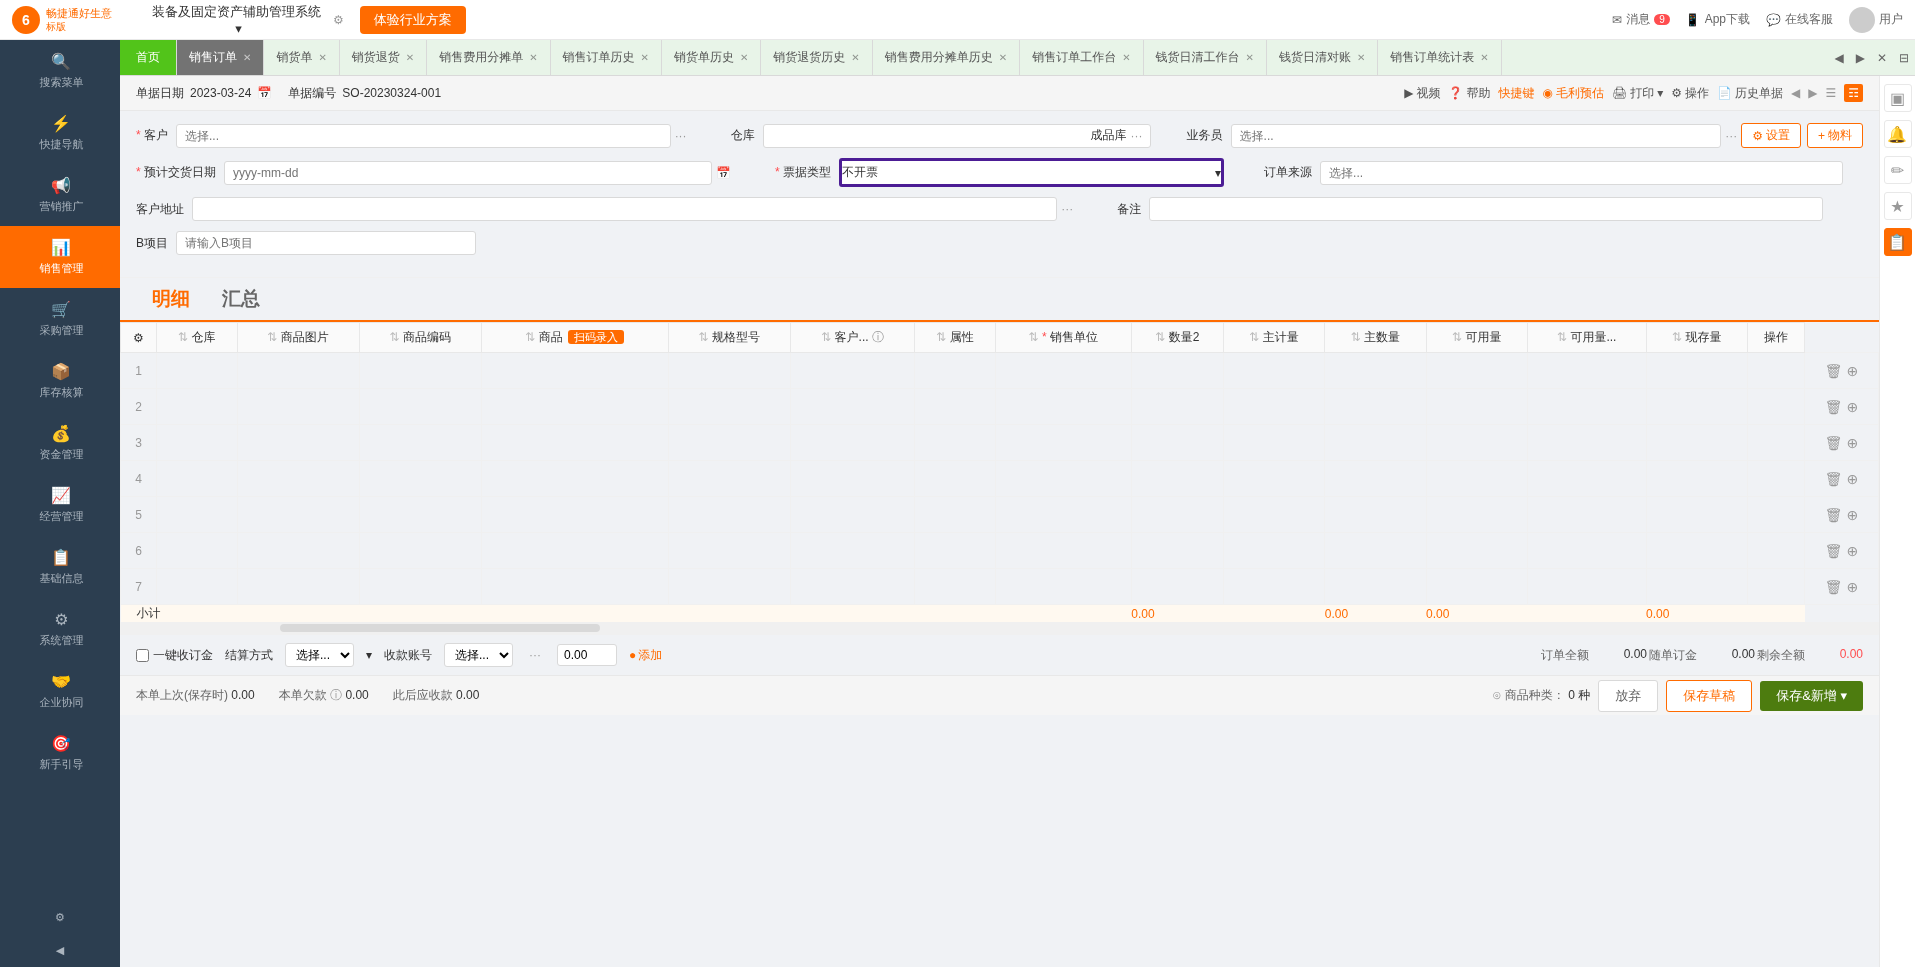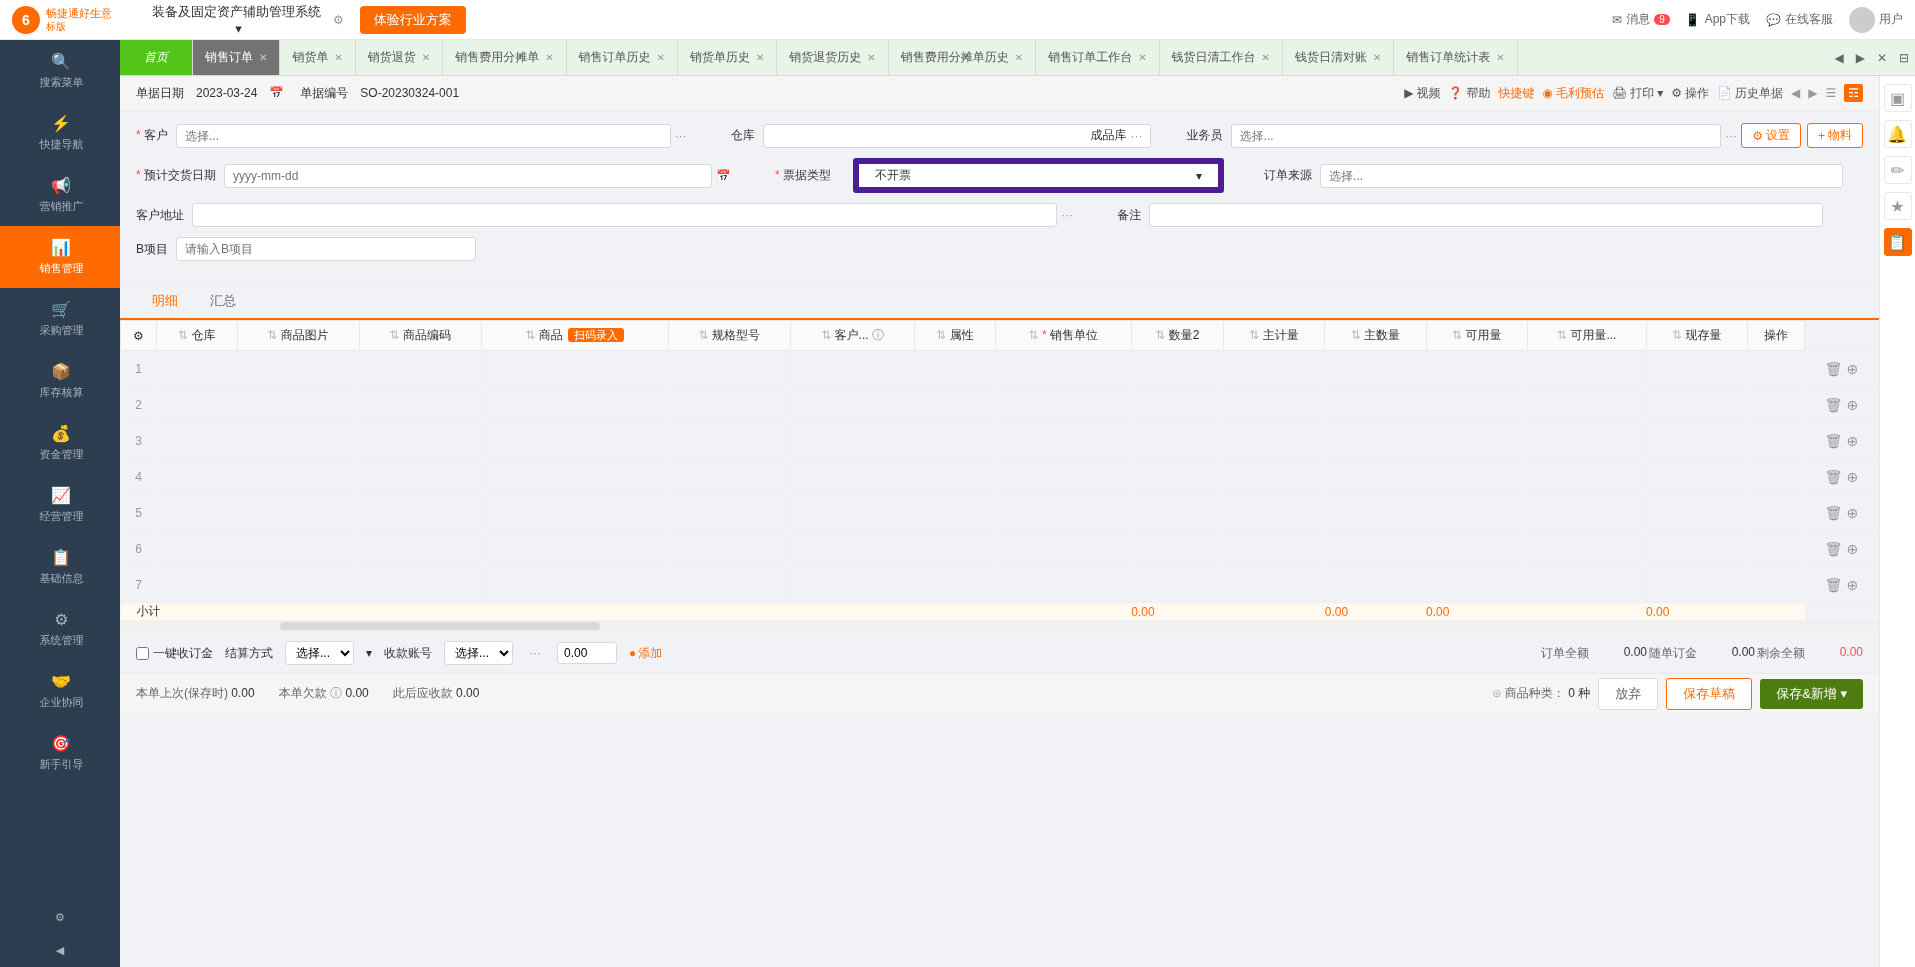--- a/index.html
+++ b/index.html
@@ -30,46 +30,46 @@
     .sidebar-bottom-item { width: 100%; display: flex; flex-direction: column; align-items: center; padding: 10px 8px; cursor: pointer; color: #aab4be; font-size: 11px; gap: 4px; }
     
     
     .content-area { flex: 1; display: flex; flex-direction: column; overflow: hidden; }
     
     
     .tab-bar { height: 36px; background: #e8f4e8; display: flex; align-items: center; overflow: hidden; border-bottom: 1px solid #d9d9d9; }
     .tab-item { height: 36px; display: flex; align-items: center; padding: 0 12px; cursor: pointer; font-size: 12px; color: #555; white-space: nowrap; border-right: 1px solid #d9d9d9; position: relative; }
     .tab-item.active { background: #737373; color: #fff; }
     .tab-item .close-tab { margin-left: 6px; opacity: 0.6; font-size: 10px; }
-    .tab-home { background: #52c41a; color: #fff; padding: 0 24px; font-style: italic; }
+    .tab-home { background: #52c41a; color: #fff; padding: 0 16px; }
     .tab-nav-arrows { display: flex; align-items: center; margin-left: auto; }
     .tab-nav-btn { padding: 0 6px; cursor: pointer; color: #666; }
     
     
     .page-header { background: #f5f5f5; padding: 8px 16px; display: flex; align-items: center; gap: 16px; border-bottom: 1px solid #e8e8e8; }
-    .field-group { display: flex; align-items: center; gap: 12px; }
+    .field-group { display: flex; align-items: center; gap: 6px; }
     .field-label { color: #333; font-size: 12px; }
     .field-value { color: #333; font-size: 12px; font-weight: 500; }
     .page-actions { margin-left: auto; display: flex; align-items: center; gap: 8px; }
     .action-btn { display: flex; align-items: center; gap: 3px; cursor: pointer; color: #555; font-size: 12px; }
     .action-btn.orange { color: #ff6b00; }
     
     
     .form-area { padding: 12px 16px; border-bottom: 1px solid #f0f0f0; }
     .form-row { display: flex; align-items: center; margin-bottom: 10px; gap: 0; }
     .form-field { display: flex; align-items: center; flex: 1; min-width: 0; }
     .form-field-label { font-size: 12px; color: #333; white-space: nowrap; margin-right: 8px; }
     .form-field-label.required::before { content: '* '; color: #ff4d4f; }
     .form-input-wide { border: 1px solid #d9d9d9; border-radius: 3px; padding: 4px 8px; font-size: 12px; color: #999; flex: 1; background: #fff; }
     .dots-btn { color: #999; cursor: pointer; padding: 0 4px; }
     .cal-btn { color: #999; cursor: pointer; padding: 0 4px; }
     
     
     .content-tabs { display: flex; border-bottom: 2px solid #ff6b00; padding: 0 16px; }
-    .content-tab { padding: 8px 16px; cursor: pointer; font-size: 13px; color: #666; }
+    .content-tab { padding: 8px 16px; cursor: pointer; font-size: 19px; color: #666; font-weight: bold; }
     .content-tab.active { color: #ff6b00; border-bottom: 2px solid #ff6b00; margin-bottom: -2px; }
     
     
     .table-wrapper { overflow-x: auto; }
     table { width: 100%; border-collapse: collapse; font-size: 12px; }
     thead th { background: #fafafa; border: 1px solid #e8e8e8; padding: 6px 4px; text-align: center; white-space: nowrap; color: #333; font-weight: normal; position: relative; }
     tbody td { border: 1px solid #f0f0f0; padding: 4px; text-align: center; height: 36px; color: #333; }
     .col-ops { display: flex; align-items: center; gap: 4px; justify-content: center; }
     .op-icon { cursor: pointer; color: #999; font-size: 14px; }
     .tfoot-row td { background: #fff9f0; font-weight: 500; }
@@ -350,21 +350,21 @@
 
           <div class="form-row">
             <div class="form-field" style="flex:2;">
               <span class="form-field-label required">预计交货日期</span>
               <input class="form-input-wide" type="text" style="max-width: none;" placeholder="yyyy-mm-dd">
               <span class="cal-btn">📅</span>
             </div>
             <div style="width:40px;"></div>
             <div class="form-field" style="flex:1.5;">
               <span class="form-field-label required">票据类型</span>
-              <div style="display:flex;align-items:center;border:6px solid #4c1d95;border-radius:3px;padding:3px 16px;flex:1;background:#fff;cursor:pointer;margin-left:14px;">
+              <div style="display:flex;align-items:center;border:3px solid #4c1d95;border-radius:3px;padding:3px 0;flex:1;background:#fff;cursor:pointer;">
                 <span style="flex:1;font-size:12px;">不开票</span>
                 <span>▾</span>
               </div>
             </div>
             <div style="width:40px;"></div>
             <div class="form-field" style="flex:2;">
               <span class="form-field-label">订单来源</span>
               <input class="form-input-wide" type="text" style="max-width: none;" placeholder="选择...">
               <span class="dots-btn" style="visibility:hidden;">···</span>
             </div>

